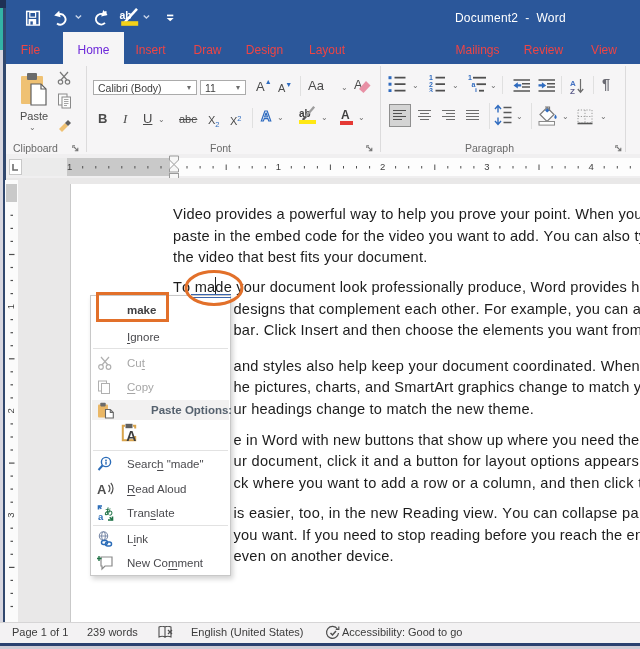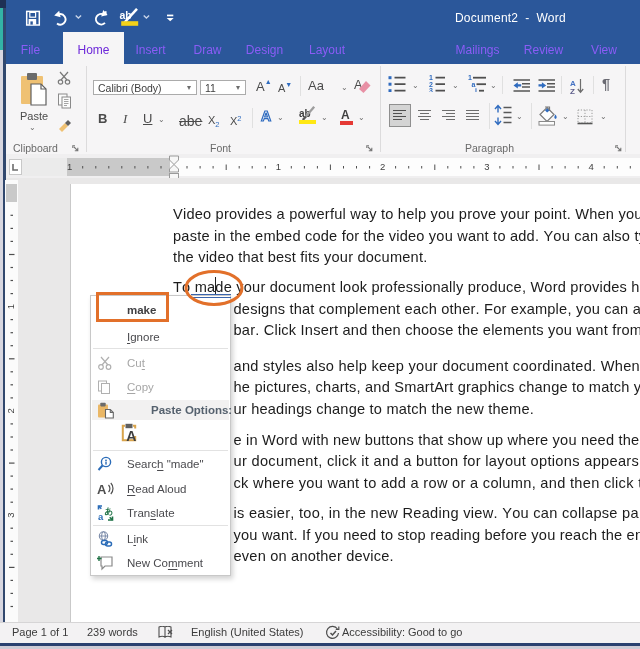--- a/index.html
+++ b/index.html
@@ -9,21 +9,21 @@
 
 #edge-teal { left:0; top:8px; width:3px; height:42px; background:#33b3a6; }
 #edge-lav { left:0; top:50px; width:3px; height:599px; background:#d8d7e0; }
 #edge-navy { left:3px; top:0; width:3px; height:646px; background:#31486e; }
 #edge-topnavy { left:0; top:0; width:6px; height:8px; background:#1e3055; }
 
 #titlebar { left:6px; top:0; width:634px; height:36px; background:#2b579a; }
 #title-text { left:455px; top:11px; color:#fff; font-size:12px; letter-spacing:0.2px; }
 
 #tabrow { left:6px; top:36px; width:634px; height:28px; background:#2b579a; }
-.tab { position:absolute; top:36px; height:28px; line-height:28px; color:#8b5cf6; font-size:12px; text-align:center; }
+.tab { position:absolute; top:36px; height:28px; line-height:28px; color:#ef4444; font-size:12px; text-align:center; }
 #tab-home { left:63px; top:32px; width:61px; height:32px; background:#f6f5f6; color:#6d28d9; }
 
 #ribbon { left:6px; top:64px; width:634px; height:90px; background:#f6f5f6; }
 .vsep { position:absolute; width:1px; background:#dcdbdc; }
 .grouplabel { position:absolute; top:142px; font-size:10.5px; color:#6a6a6a; }
 .launcher { position:absolute; top:145px; width:7px; height:7px; }
 .chev { position:absolute; color:#6d6d6d; font-size:8px; }
 .ribtxt { position:absolute; color:#4b4b4b; }
 
 #rulerarea { left:6px; top:154px; width:634px; height:26px; background:#f0eff0; }
@@ -150,21 +150,21 @@
 <div class="chev" style="left:341px;top:83px;">⌄</div>
 <div class="ribtxt" style="left:354px;top:78px;font-size:12.5px;">A</div>
 <svg class="abs" style="left:357px;top:79px" width="15" height="14">
     <path d="M2 10 L9 2 L13.5 6.5 L6.5 14 Z" fill="#e890a5"></path>
   </svg>
 
 <div class="ribtxt" style="left:98px;top:111px;font-size:13px;font-weight:bold;">B</div>
 <div class="ribtxt" style="left:123px;top:111px;font-size:13px;font-style:italic;font-family:'Liberation Serif',serif;">I</div>
 <div class="ribtxt" style="left:143px;top:111px;font-size:13px;text-decoration:underline;">U</div>
 <div class="chev" style="left:158px;top:115px;">⌄</div>
-<div class="ribtxt" style="left:179px;top:113px;font-size:14px;text-decoration:line-through;">abe</div>
+<div class="ribtxt" style="left:179px;top:113px;font-size:11px;text-decoration:line-through;">abe</div>
 <div class="ribtxt" style="left:208px;top:114px;font-size:11px;">X<span style="font-size:7.5px;color:#2f6bbf;vertical-align:-3px;">2</span></div>
 <div class="ribtxt" style="left:230px;top:114px;font-size:11px;">X<span style="font-size:7.5px;color:#2f6bbf;vertical-align:4px;">2</span></div>
 <div class="vsep" style="left:252px;top:108px;height:20px;background:#e0e0e0;"></div>
 <div class="ribtxt" style="left:261px;top:108px;font-size:14px;font-weight:bold;color:#fff;-webkit-text-stroke:1.2px #2f6bbf;">A</div>
 <div class="chev" style="left:277px;top:113px;">⌄</div>
 <div class="abs" style="left:299px;top:108px;">
   <div style="font-size:10px;font-weight:bold;color:#3f3f3f;">ab</div>
   <svg class="abs" style="left:0px;top:-4px" width="20" height="18">
       <path d="M6 13.5 L15.2 2.8" stroke="#9d9d9d" stroke-width="2.3"></path>
       <path d="M3.8 16 L6.8 12.6" stroke="#555" stroke-width="2.3"></path>

